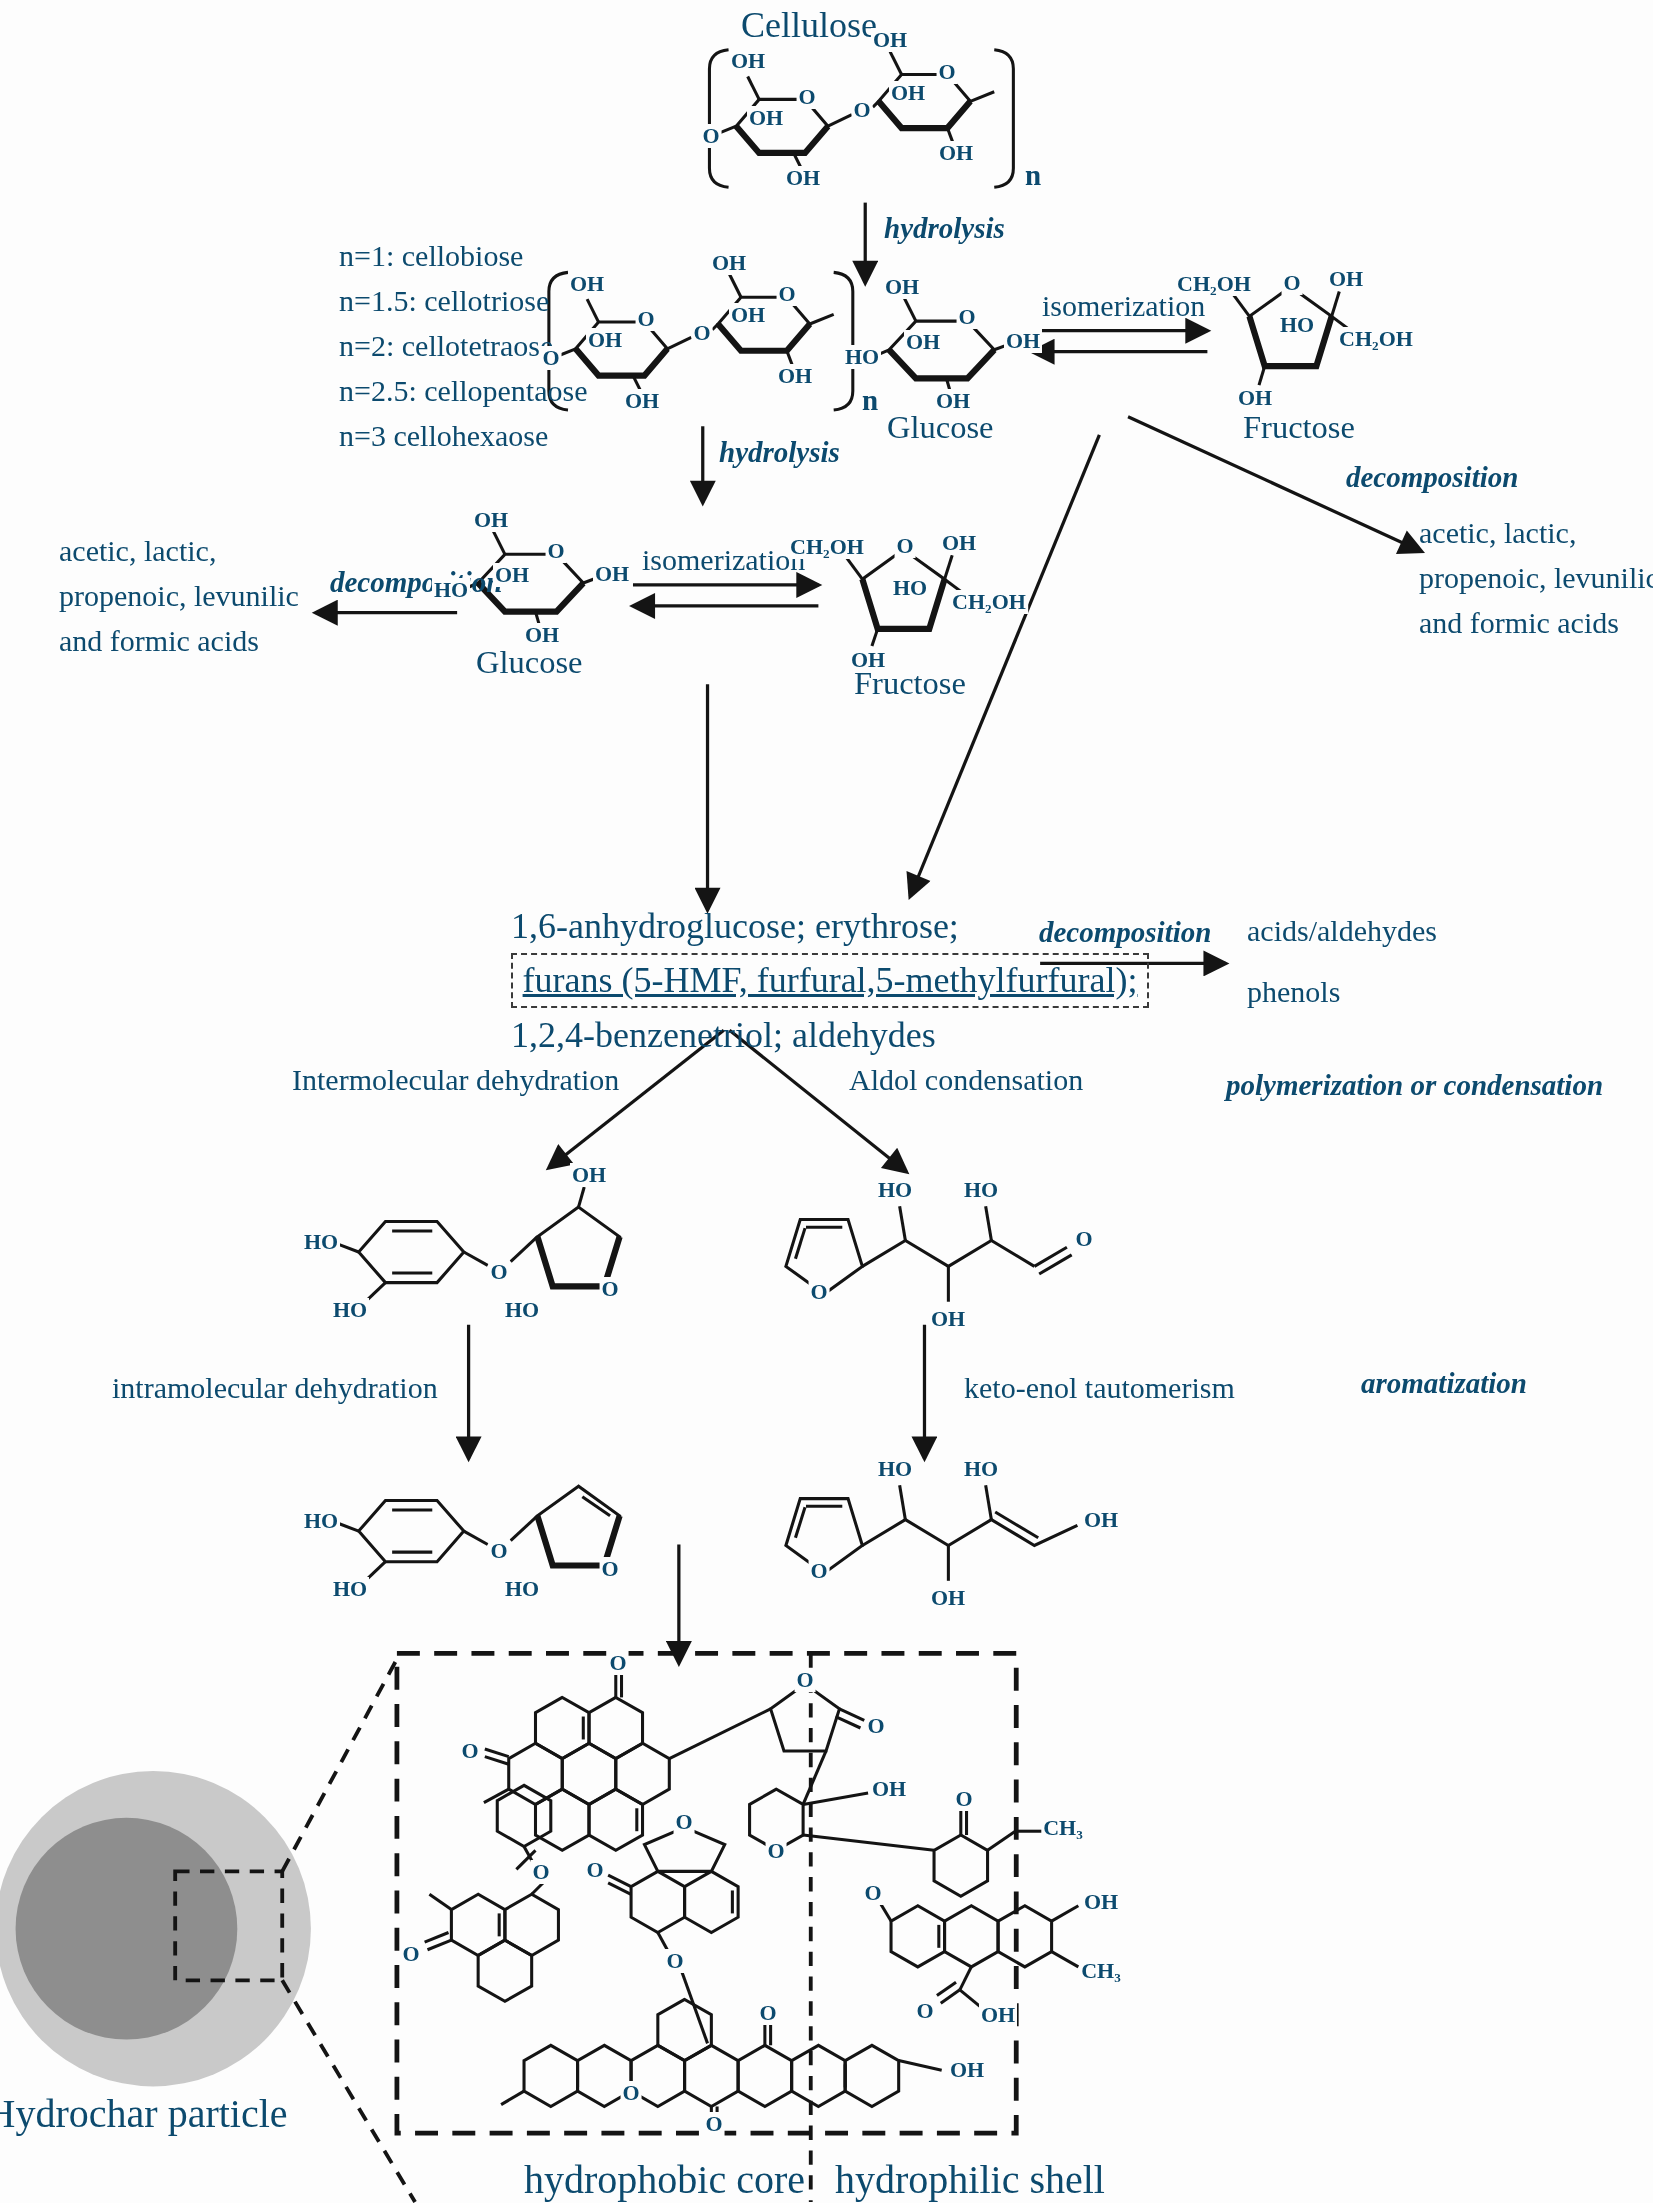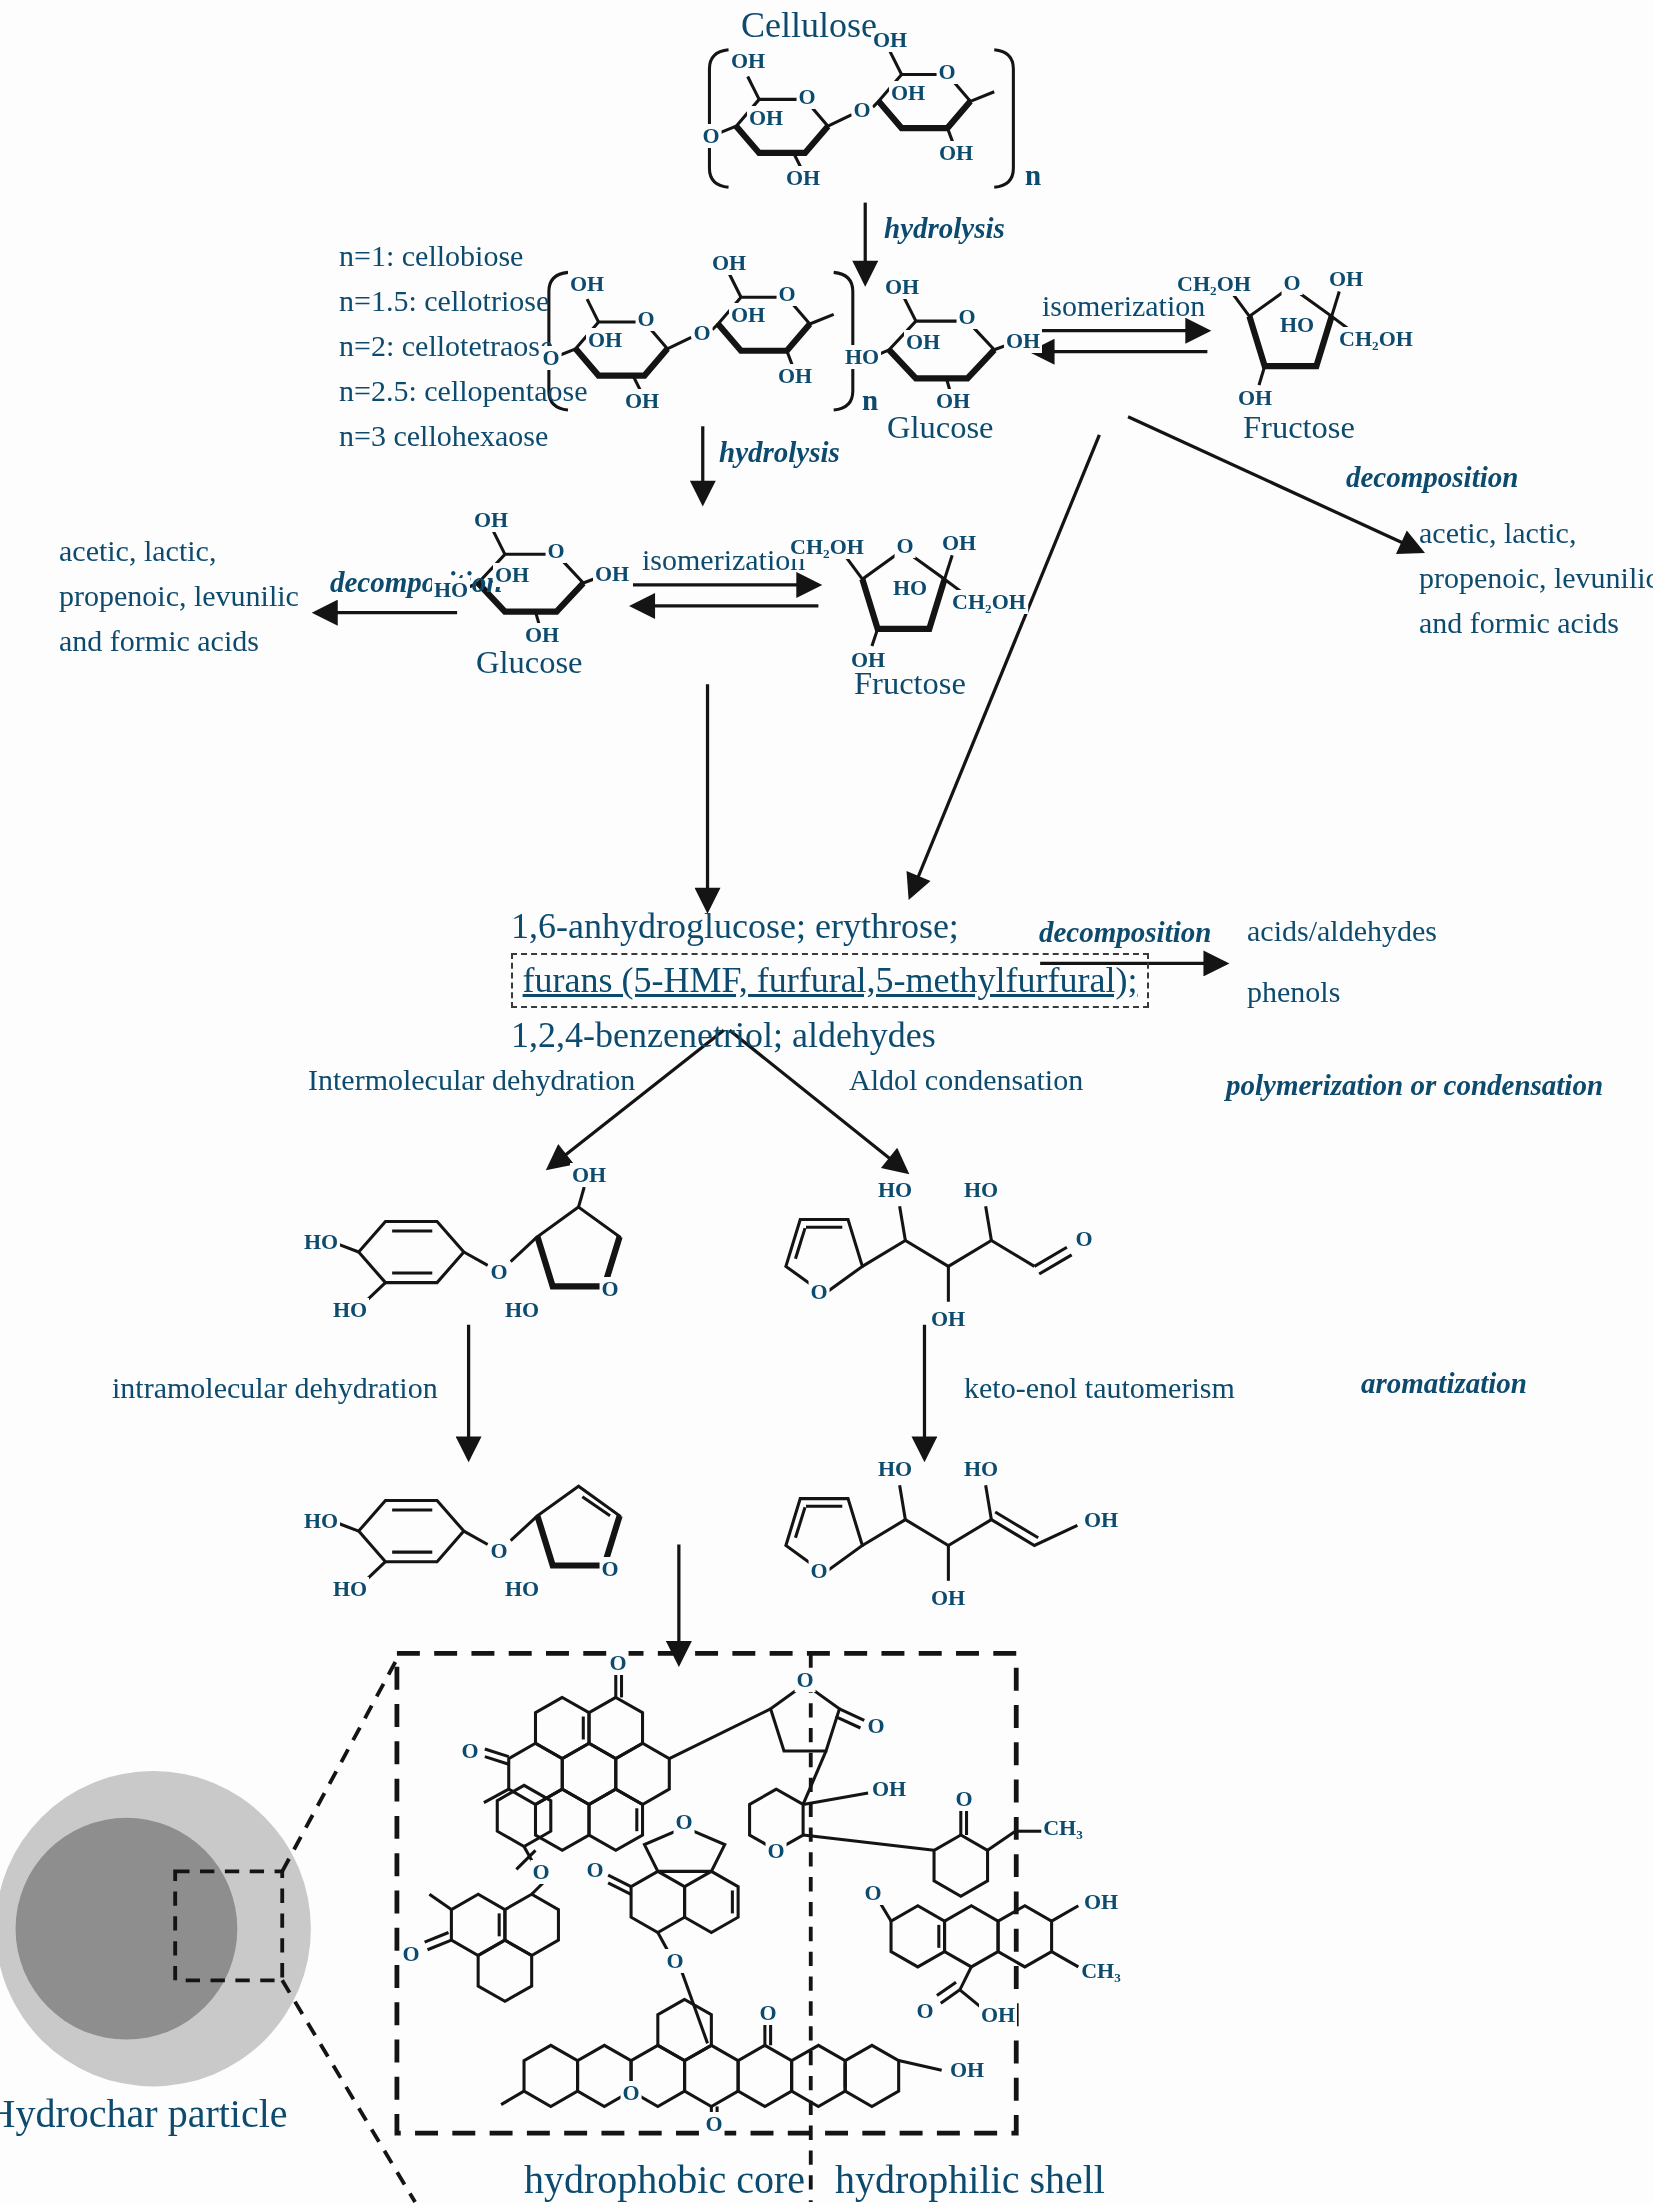--- a/index.html
+++ b/index.html
@@ -330,21 +330,21 @@
 
 <div class="t lines" style="left:511px;top:902px;font-size:36px;line-height:1.35">
   <div>1,6-anhydroglucose; erythrose;</div>
   <div class="boxed">furans (5-HMF, furfural,5-methylfurfural);</div>
   <div>1,2,4-benzenetriol; aldehydes</div>
 </div>
 
 <div class="t" style="left:1247px;top:908px">acids/aldehydes</div>
 <div class="t" style="left:1247px;top:969px">phenols</div>
 
-<div class="t" style="left:308px;top:1057px">Intermolecular dehydration</div>
+<div class="t" style="left:292px;top:1057px">Intermolecular dehydration</div>
 <div class="t" style="left:849px;top:1057px">Aldol condensation</div>
 <div class="ti" style="left:1226px;top:1069px">polymerization or condensation</div>
 <div class="t" style="left:112px;top:1365px">intramolecular dehydration</div>
 <div class="t" style="left:964px;top:1365px">keto-enol tautomerism</div>
 <div class="ti" style="left:1361px;top:1367px">aromatization</div>
 
 <div class="mol" style="left:887px;top:409px">Glucose</div>
 <div class="mol" style="left:1243px;top:409px">Fructose</div>
 <div class="mol" style="left:476px;top:644px">Glucose</div>
 <div class="mol" style="left:854px;top:665px">Fructose</div>

